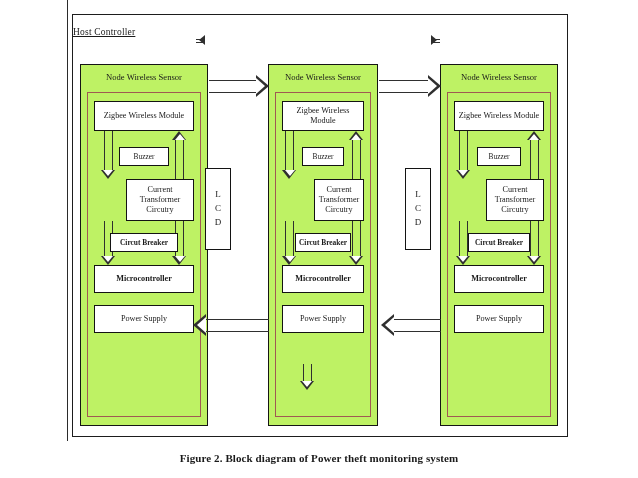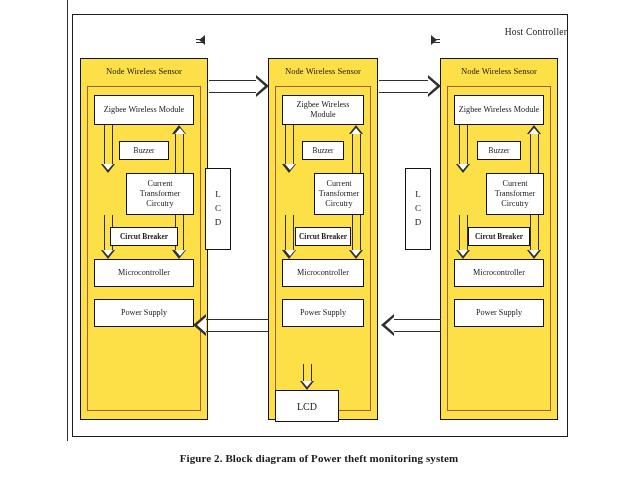--- a/index.html
+++ b/index.html
@@ -34,33 +34,34 @@
     left: 72px; top: 14px;
     width: 496px; height: 423px;
     border: 1.6px solid #1d1d1d;
     background: #ffffff;
     box-sizing: border-box;
   }
   #host-title {
     position: absolute;
     left: 0; top: 12px;
     width: 100%;
-    text-align: right;
+    text-align: left;
     font-size: 9.5px;
     letter-spacing: .2px;
+    text-decoration: underline;
   }
 
   
   .node {
     position: absolute;
-    top: 58px;
+    top: 64px;
     width: 128px;
     height: 362px;
     border: 1.7px solid #151515;
-    background: #fde047;
+    background: #bef264;
     box-sizing: border-box;
   }
   #node-1 { left: 80px; }
   #node-2 { left: 268px; width: 110px; }
   #node-3 { left: 440px; width: 118px; }
 
   .node-title {
     position: absolute;
     left: 0; top: 7px;
     width: 100%;
@@ -88,21 +89,21 @@
     font-size: 8.2px;
     line-height: 1.25;
   }
   .blk.small { font-size: 7.4px; }
 
   
   .b-zigbee   { left: 6px;  right: 6px;  top: 8px;   height: 30px; }
   .b-buzzer   { left: 28%;  width: 44%;  top: 54px;  height: 19px; }
   .b-ct       { left: 6px;  right: 6px;  top: 86px;  height: 42px; margin-left: 32px; }
   .b-breaker  { left: 20%;  width: 60%;  top: 140px; height: 19px; font-weight: bold; }
-  .b-micro    { left: 6px;  right: 6px;  top: 172px; height: 28px; }
+  .b-micro    { left: 6px;  right: 6px;  top: 172px; height: 28px; font-weight: bold; }
   .b-power    { left: 6px;  right: 6px;  top: 212px; height: 28px; }
 
   
   .varrow {
     position: absolute;
     width: 9px;
   }
   .varrow .shaft {
     position: absolute;
     left: 0; top: 0;
@@ -412,17 +413,16 @@
   </div>
   <div class="lcd-stub" id="lcd-stub-2">
     <div class="bar"></div>
     <div class="tip"></div>
   </div>
 
   <div class="varrow down" style="left:303px; top:364px; height:26px;">
     <div class="shaft" style="height:17px;"></div>
     <div class="head"></div>
   </div>
-  <div id="lcd-bottom">LCD</div>
 
   <div id="caption">Figure 2. Block diagram of Power theft monitoring system</div>
 
 </div>
 
 </body></html>

